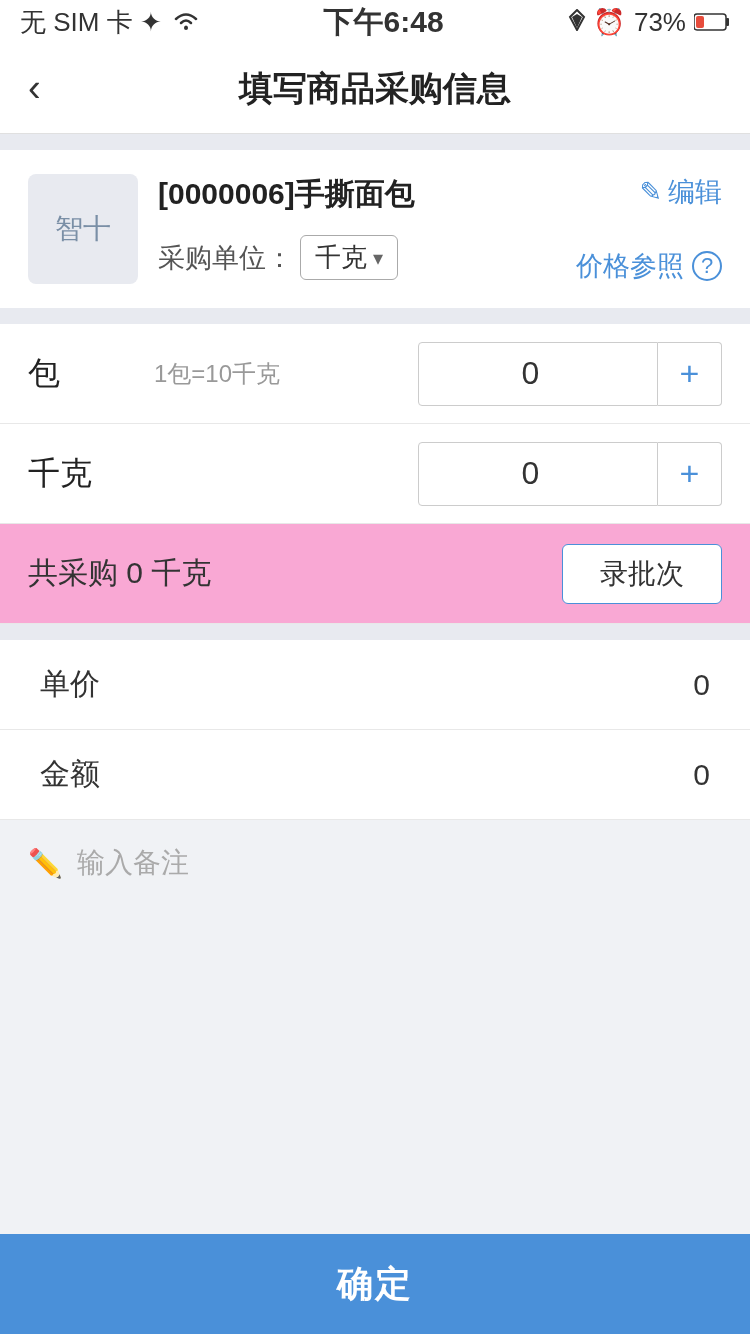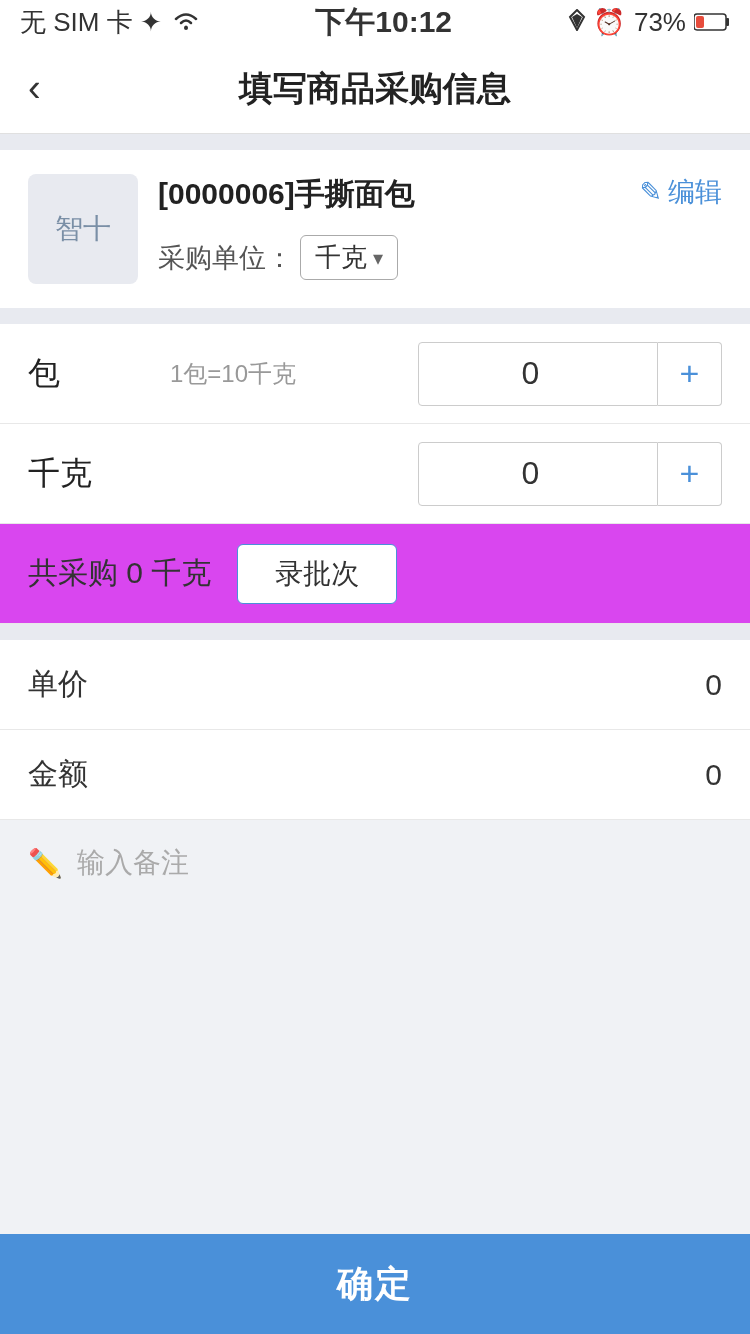--- a/index.html
+++ b/index.html
@@ -172,21 +172,21 @@
       border-bottom: 1px solid #e8e8e8;
     }
     .input-label {
       min-width: 120px;
       font-size: 32px;
       color: #222;
     }
     .input-sublabel {
       font-size: 24px;
       color: #999;
-      margin-left: 22px;
+      margin-left: 6px;
     }
     .input-right {
       margin-left: auto;
       display: flex;
       align-items: center;
       gap: 0;
     }
     .qty-input {
       width: 240px;
       height: 64px;
@@ -210,23 +210,24 @@
       justify-content: center;
       font-size: 34px;
       color: #4a90d9;
       cursor: pointer;
     }
 
     
     .total-row {
       display: flex;
       align-items: center;
+      justify-content: space-between;
       padding: 0 28px;
       height: 100px;
-      background: #d946ef;
+      background: #f9a8d4;
       border-bottom: 1px solid #e8e8e8;
       gap: 26px;
     }
     .total-label {
       font-size: 30px;
       color: #333;
     }
     .record-btn {
       width: 160px;
       height: 60px;
@@ -243,21 +244,21 @@
 
     
     .summary-section {
       background: #fff;
       margin-top: 0;
     }
     .summary-row {
       display: flex;
       align-items: center;
       justify-content: space-between;
-      padding: 0 28px;
+      padding: 0 40px;
       height: 90px;
       border-bottom: 1px solid #e8e8e8;
     }
     .summary-label {
       font-size: 30px;
       color: #333;
     }
     .summary-value {
       font-size: 30px;
       color: #333;
@@ -314,21 +315,21 @@
     <span>无 SIM 卡 ✦</span>
     <span>
       <svg width="28" height="20" viewBox="0 0 28 20">
         <path d="M14 16 L14 16" stroke="#333" stroke-width="3" stroke-linecap="round"></path>
         <path d="M9 12 Q14 7 19 12" stroke="#333" stroke-width="2.5" fill="none" stroke-linecap="round"></path>
         <path d="M4 8 Q14 -1 24 8" stroke="#333" stroke-width="2.5" fill="none" stroke-linecap="round"></path>
         <circle cx="14" cy="17" r="2" fill="#333"></circle>
       </svg>
     </span>
   </div>
-  <div class="status-center">下午10:12</div>
+  <div class="status-center">下午6:48</div>
   <div class="status-right">
     <span>
       <svg width="18" height="22" viewBox="0 0 18 22">
           <path d="M9 1 L16 8 L9 21 L2 8 Z" fill="none" stroke="#333" stroke-width="2"></path>
           <path d="M9 5 L14 8 L9 19 L4 8 Z" fill="#333"></path>
         </svg>
     </span>
     <span>⏰</span>
     <span>73%</span>
     <span>
@@ -359,20 +360,24 @@
       <div class="unit-tag">
         <span>千克</span>
         <span class="unit-arrow">▾</span>
       </div>
     </div>
   </div>
   <div class="edit-link">
     <span>✎</span>
     <span>编辑</span>
   </div>
+  <div class="price-ref-link">
+    <span>价格参照</span>
+    <span class="price-ref-help">?</span>
+  </div>
 </div>
 
 <div class="divider"></div>
 
 <div class="input-section">
 
   <div class="input-row">
     <span class="input-label">包</span>
     <span class="input-sublabel">1包=10千克</span>
     <div class="input-right">

